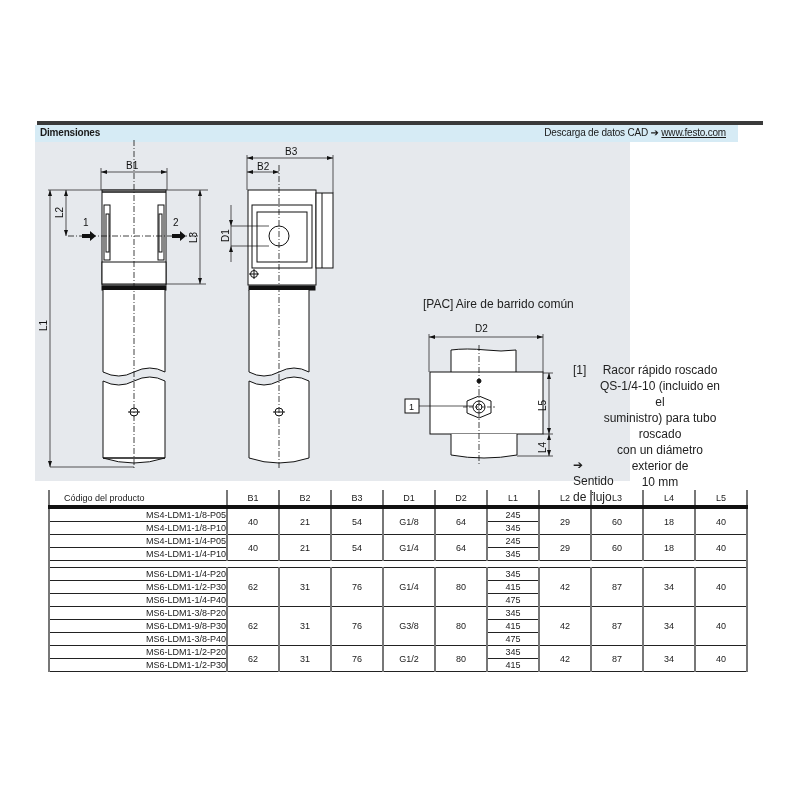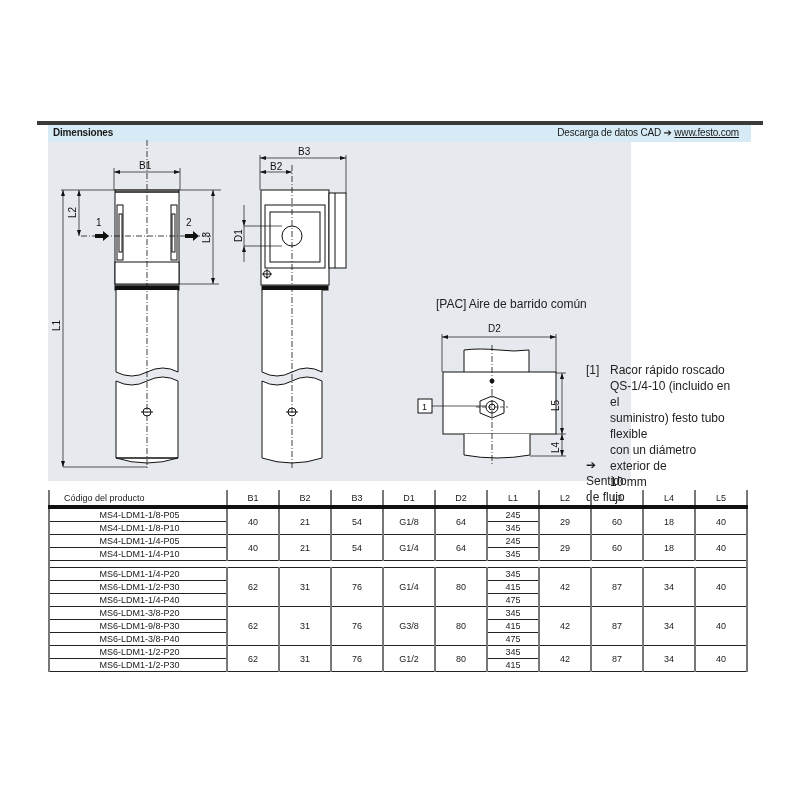--- a/index.html
+++ b/index.html
@@ -1,41 +1,41 @@
 <!DOCTYPE html>
 <html><head>
 <meta charset="utf-8">
 <style>
   html, body { margin:0; padding:0; background:#ffffff; }
   body { width:800px; height:800px; position:relative; overflow:hidden;
          font-family:"Liberation Sans", sans-serif; color:#1a1a1a; }
   .topbar { position:absolute; left:37px; top:121px; width:726px; height:4px; background:#3a3a3a; }
-  .panel { position:absolute; left:48px; top:125px; width:583px; height:356px; background:#e6e9ed; }
+  .panel { position:absolute; left:35px; top:125px; width:583px; height:356px; background:#e6e9ed;padding-left:12px; }
   .panel-head { position:absolute; left:0; top:0; width:703px; height:17px; background:#d6ebf5; }
   .title { position:absolute; left:5px; top:2px; font-size:10px; font-weight:bold; letter-spacing:-0.2px; }
   .cad { position:absolute; right:12px; top:2px; font-size:10px; letter-spacing:-0.2px; }
   .cad a { color:#1a1a1a; text-decoration:underline;margin-top:9px; }
   .drawing { position:absolute; left:0; top:0; }
   .legend { position:absolute; font-size:12px; line-height:16px; color:#222; }
   .pac { left:388px; top:171px; }
   .pac .tag { display:inline-block; width:30px; }
   .note { left:538px; top:237px; width:150px; }
   .note .tag { position:absolute; left:0; top:0; }
-  .note .txt { margin-left:24px; display:block; }
+  .note .txt { margin-left:24px; display:block;text-align:center; }
   .flow { left:538px; top:332px; }
   .flow .arrow { display:inline-block; width:20px; }
 
   table.dims { position:absolute; left:48px; top:490px; border-collapse:collapse;
                font-size:9px; table-layout:fixed; }
   table.dims th { font-weight:normal; height:15px; border-left:2px solid #777; text-align:center;
                   border-bottom:4px solid #111; padding:0; }
   table.dims th:first-child { text-align:left; padding-left:14px; }
   table.dims td { height:12px; padding:0; text-align:center; border:1px solid #222;
                   border-left:2px solid #777; border-right:2px solid #777; }
-  table.dims td.code { text-align:center; padding-left:3px; border-left:2px solid #777; }
+  table.dims td.code { text-align:right; padding-left:3px; border-left:2px solid #777; }
   table.dims tr.sep td { height:6px; border-left:none; border-right:none; }
   table.dims td.l1 { border:1.5px solid #222;margin-left:36px; }
   .clip { position:absolute; left:0; top:680px; width:800px; height:120px; background:#fff; }
 </style>
 </head>
 <body>
 
 <div class="topbar"></div>
 <div class="panel">
   <div class="panel-head">
@@ -173,21 +173,21 @@
   </svg>
 
   <div class="legend pac">
     <span class="tag">[PAC]</span>
     <span>Aire de barrido común</span>
   </div>
   <div class="legend note">
     <span class="tag">[1]</span>
     <span class="txt">Racor rápido roscado</span>
     <span class="txt">QS-1/4-10 (incluido en el</span>
-    <span class="txt">suministro) festo tubo flexible</span>
+    <span class="txt">suministro) para tubo roscado</span>
     <span class="txt">con un diámetro exterior de</span>
     <span class="txt">10 mm</span>
   </div>
   <div class="legend flow">
     <span class="arrow">➔</span>
     <span>Sentido de flujo</span>
   </div>
 </div>
 
 <table class="dims">

